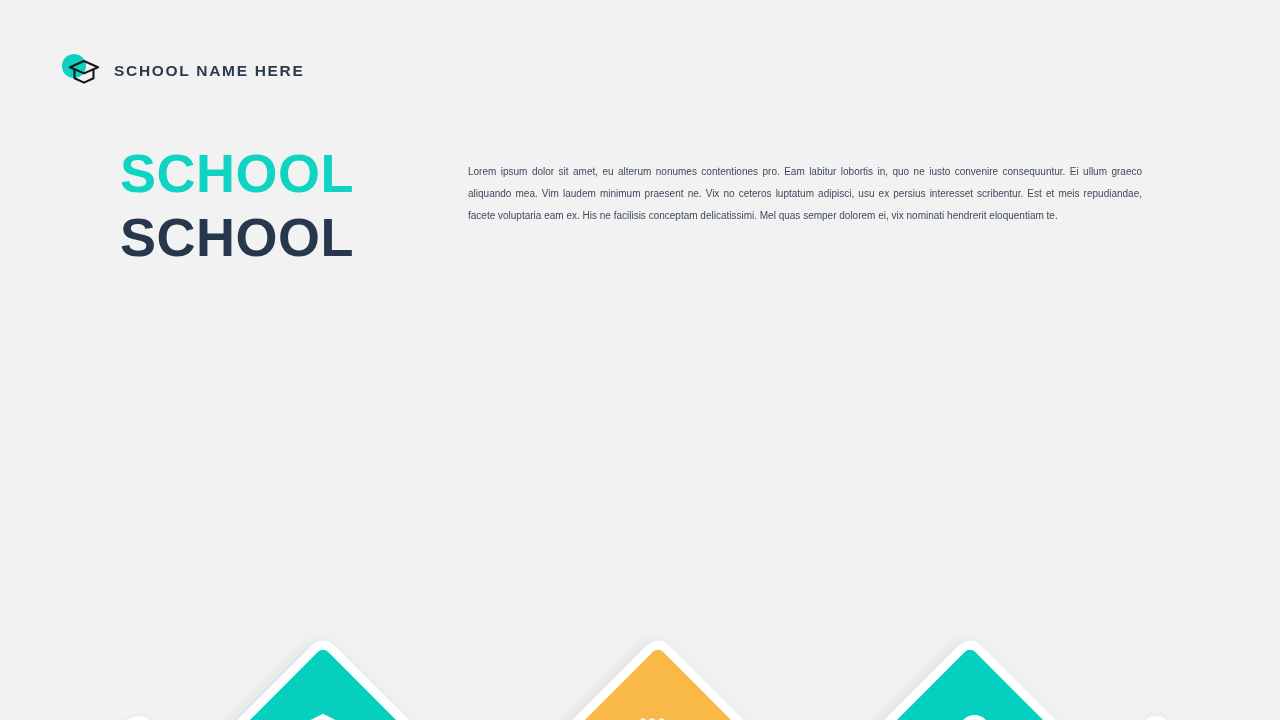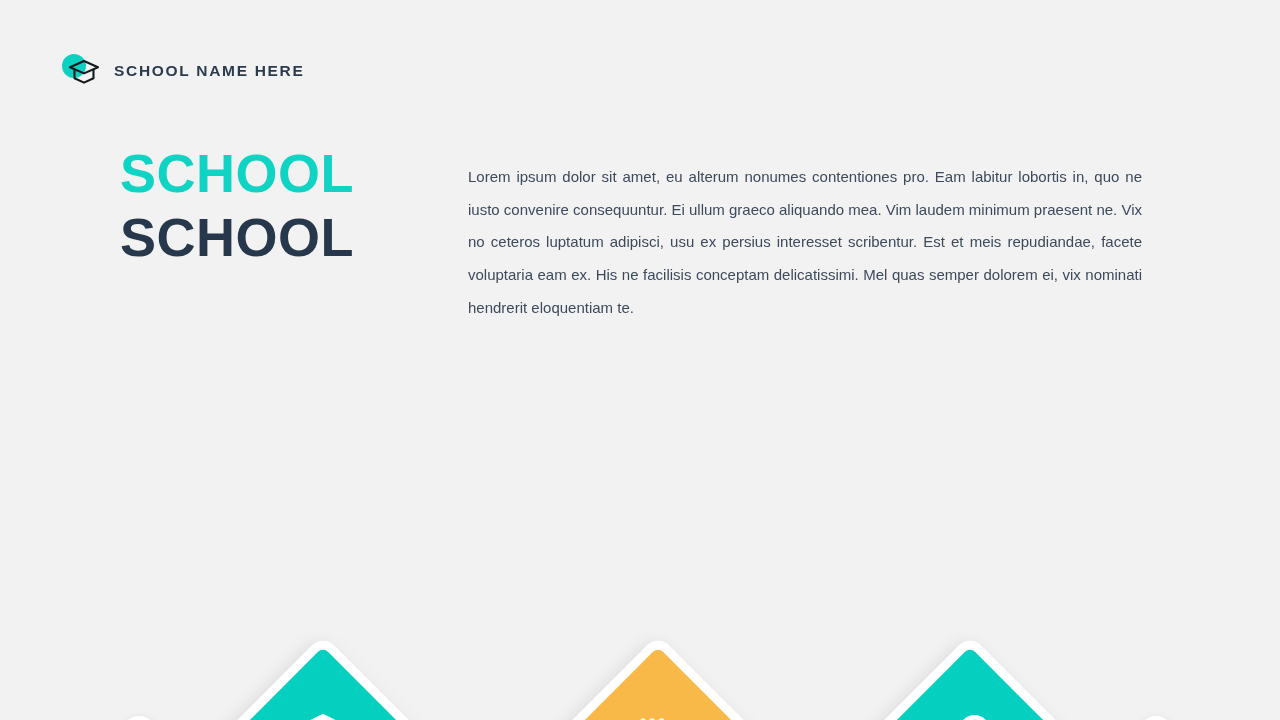--- a/index.html
+++ b/index.html
@@ -37,21 +37,21 @@
     position: absolute; left: 120px; top: 141px;
     font-size: 54px; font-weight: bold; letter-spacing: 0.5px;
     line-height: 1.19;
   }
   #headline .l1 { color: #0fd3c3; display: block; }
   #headline .l2 { color: #27384c; display: block; }
 
   
   #intro {
     position: absolute; left: 468px; top: 161px; width: 674px;
-    font-size: 15px; line-height: 2.18; color: #3d4a5c;
+    font-size: 10px; line-height: 2.18; color: #3d4a5c;
     text-align: justify;
   }
 
   
   #band {
     position: absolute; left: 0; top: 318px; width: 1280px; height: 300px;
   }
 
   .endcap {
     position: absolute; top: 398px;

